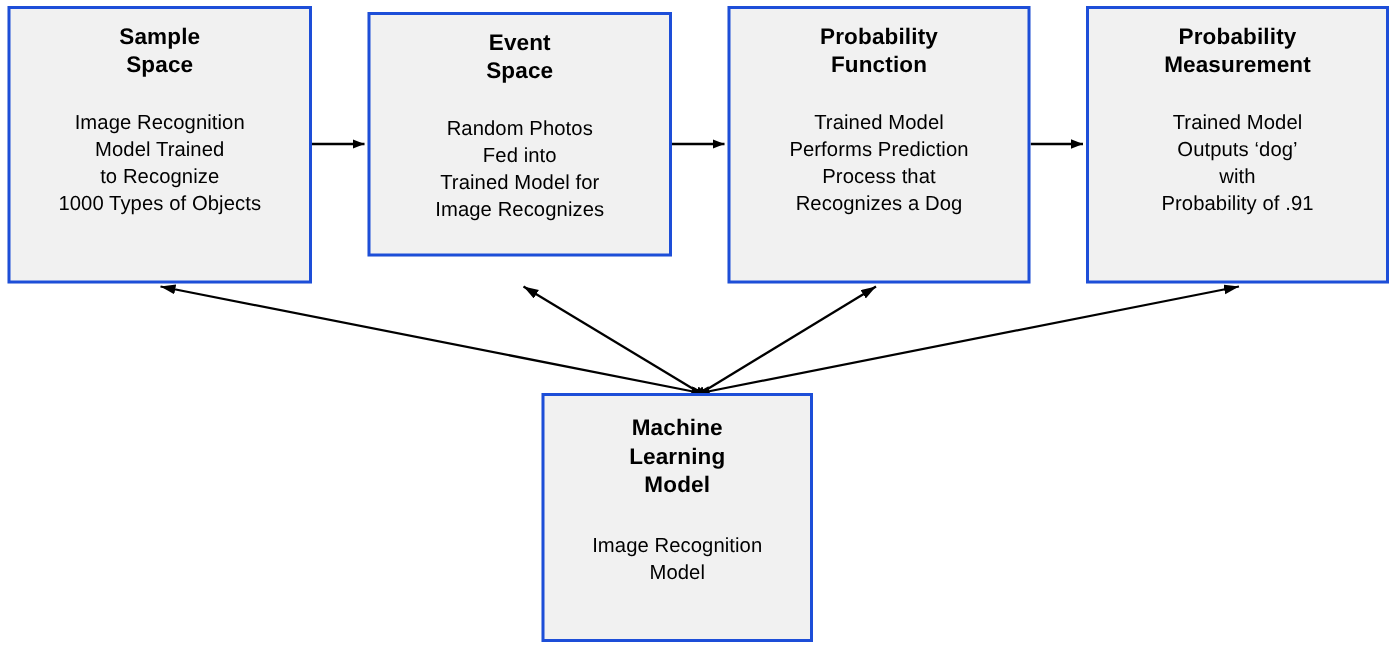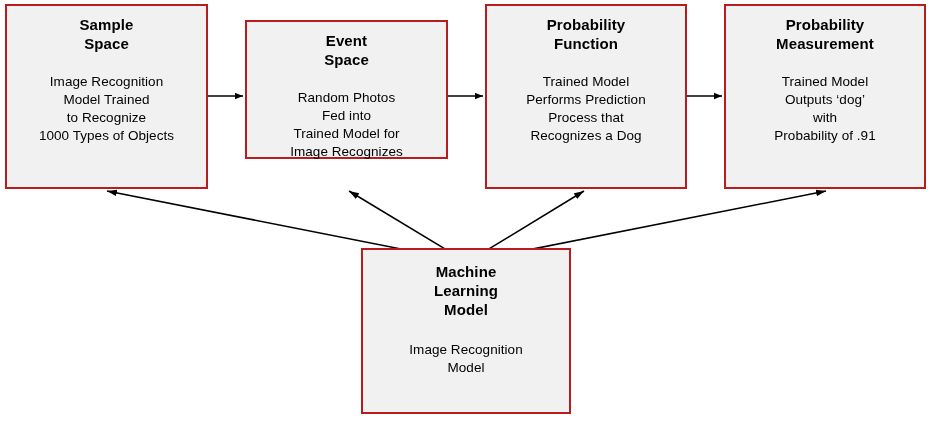--- a/index.html
+++ b/index.html
@@ -24,21 +24,21 @@
     left: 0;
     top: 0;
     width: 932px;
     height: 436px;
     pointer-events: none;
   }
   .node {
     position: absolute;
     box-sizing: border-box;
     background: #f1f1f1;
-    border: 2px solid #b91c1c;
+    border: 2px solid #1d4ed8;
     display: flex;
     flex-direction: column;
     align-items: center;
     text-align: center;
     color: #000000;
   }
   .node-title {
     font-weight: bold;
     font-size: 15px;
     line-height: 19px;
@@ -94,21 +94,21 @@
 
   <div class="node top-node" id="node-sample-space" style="left:5px; top:4px; width:203px; height:185px;">
     <div class="node-title">Sample
 Space</div>
     <div class="node-body">Image Recognition
 Model Trained
 to Recognize
 1000 Types of Objects</div>
   </div>
 
-  <div class="node top-node" id="node-event-space" style="left:245px; top:20px; width:203px; height:139px;">
+  <div class="node top-node" id="node-event-space" style="left:245px; top:8px; width:203px; height:163px;">
     <div class="node-title">Event
 Space</div>
     <div class="node-body">Random Photos
 Fed into
 Trained Model for
 Image Recognizes</div>
   </div>
 
   <div class="node top-node" id="node-probability-function" style="left:485px; top:4px; width:202px; height:185px;">
     <div class="node-title">Probability
@@ -121,21 +121,21 @@
 
   <div class="node top-node" id="node-probability-measurement" style="left:724px; top:4px; width:202px; height:185px;">
     <div class="node-title">Probability
 Measurement</div>
     <div class="node-body">Trained Model
 Outputs ‘dog’
 with
 Probability of .91</div>
   </div>
 
-  <div class="node bottom-node" id="node-machine-learning-model" style="left:361px; top:248px; width:210px; height:166px;">
+  <div class="node bottom-node" id="node-machine-learning-model" style="left:361px; top:262px; width:181px; height:166px;">
     <div class="node-title">Machine
 Learning
 Model</div>
     <div class="node-body">Image Recognition
 Model</div>
   </div>
 
 </div>
 
 </body></html>

